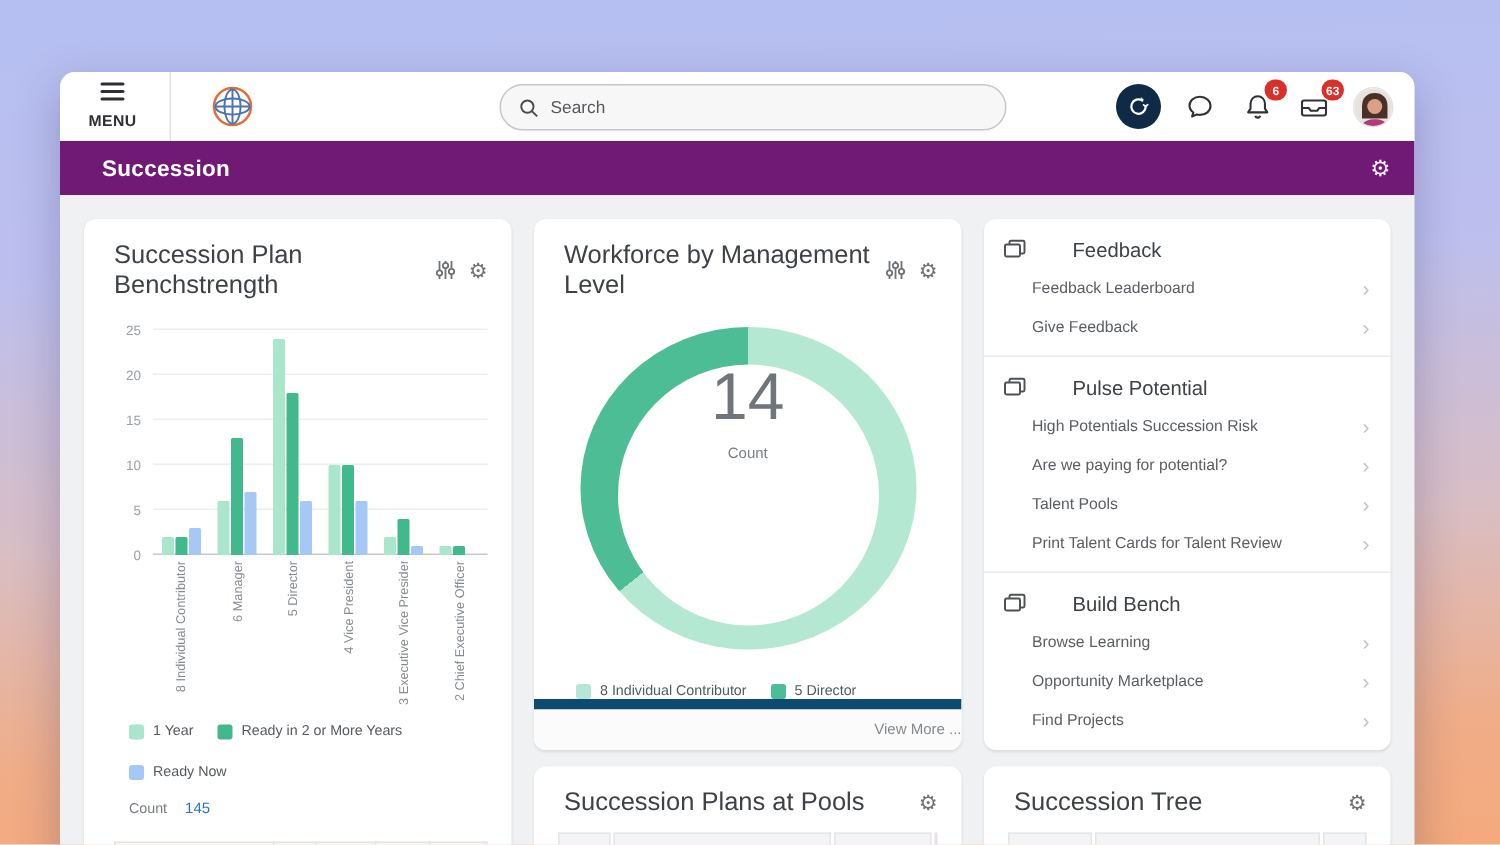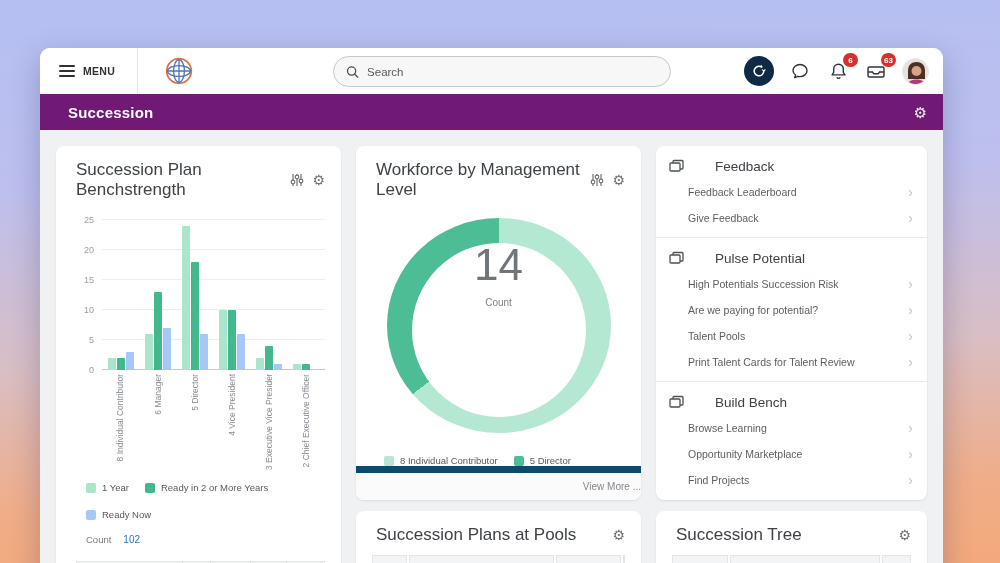--- a/index.html
+++ b/index.html
@@ -6,21 +6,21 @@
   html,body { width:1000px; height:563px; overflow:hidden;
     font-family:"Liberation Sans", sans-serif; }
   body { background:linear-gradient(178deg,#b5bff2 0%,#bdbfee 32%,#d9bec4 62%,#f0ad88 86%,#f4a97c 100%); position:relative; }
 
   .app { position:absolute; left:40px; top:48px; width:903px; height:560px;
     border-radius:10px; overflow:hidden; background:#eff1f2;
     box-shadow:0 10px 30px rgba(40,40,90,.28); }
 
   
   .topbar { height:46px; background:#fff; display:flex; align-items:center; padding:0 14px 0 13px; position:relative; }
-  .menu-btn { display:flex; align-items:center; gap:8px; cursor:pointer; padding:4px 6px; }
+  .menu-btn { display:flex; align-items:center; gap:8px; cursor:pointer; padding:4px 6px;flex-direction:column; }
   .hamburger { width:16px; height:12px; display:flex; flex-direction:column; justify-content:space-between; }
   .hamburger span { height:2px; background:#2f3033; border-radius:1px; }
   .menu-label { font-size:10.5px; font-weight:bold; color:#2f3033; letter-spacing:.3px; }
   .topbar-divider { width:1px; height:46px; background:#e2e3e5; margin-left:16px; }
   .logo { margin-left:26px; width:30px; height:30px; }
   .search-wrap { position:absolute; left:293px; top:8px; width:338px; height:31px;
     background:#f7f7f8; border:1px solid #c4c7ca; border-radius:16px;
     display:flex; align-items:center; padding:0 12px; gap:8px; }
   .search-wrap input { border:none; outline:none; background:transparent; font-size:11.5px; color:#333; width:100%;
     font-family:"Liberation Sans", sans-serif; }
@@ -266,21 +266,21 @@
               <span class="swatch" style="background: rgb(65, 185, 140);"></span>
               <span>Ready in 2 or More Years</span>
             </div>
             <div class="legend-item">
               <span class="swatch" style="background: rgb(166, 200, 247);"></span>
               <span>Ready Now</span>
             </div>
           </div>
         <div class="count-row">
           <span>Count</span>
-          <span class="count-link">102</span>
+          <span class="count-link">145</span>
         </div>
         <table class="bench-table">
           <thead>
               <tr id="bench-thead-row">
                 <th class="c0">Management Level for Succession Plan</th>
                 <th class="c1">1 Year</th>
                 <th class="c2">Ready in 2 or More Years</th>
                 <th class="c3">Ready Now</th>
                 <th class="c4">Count</th>
               </tr>

